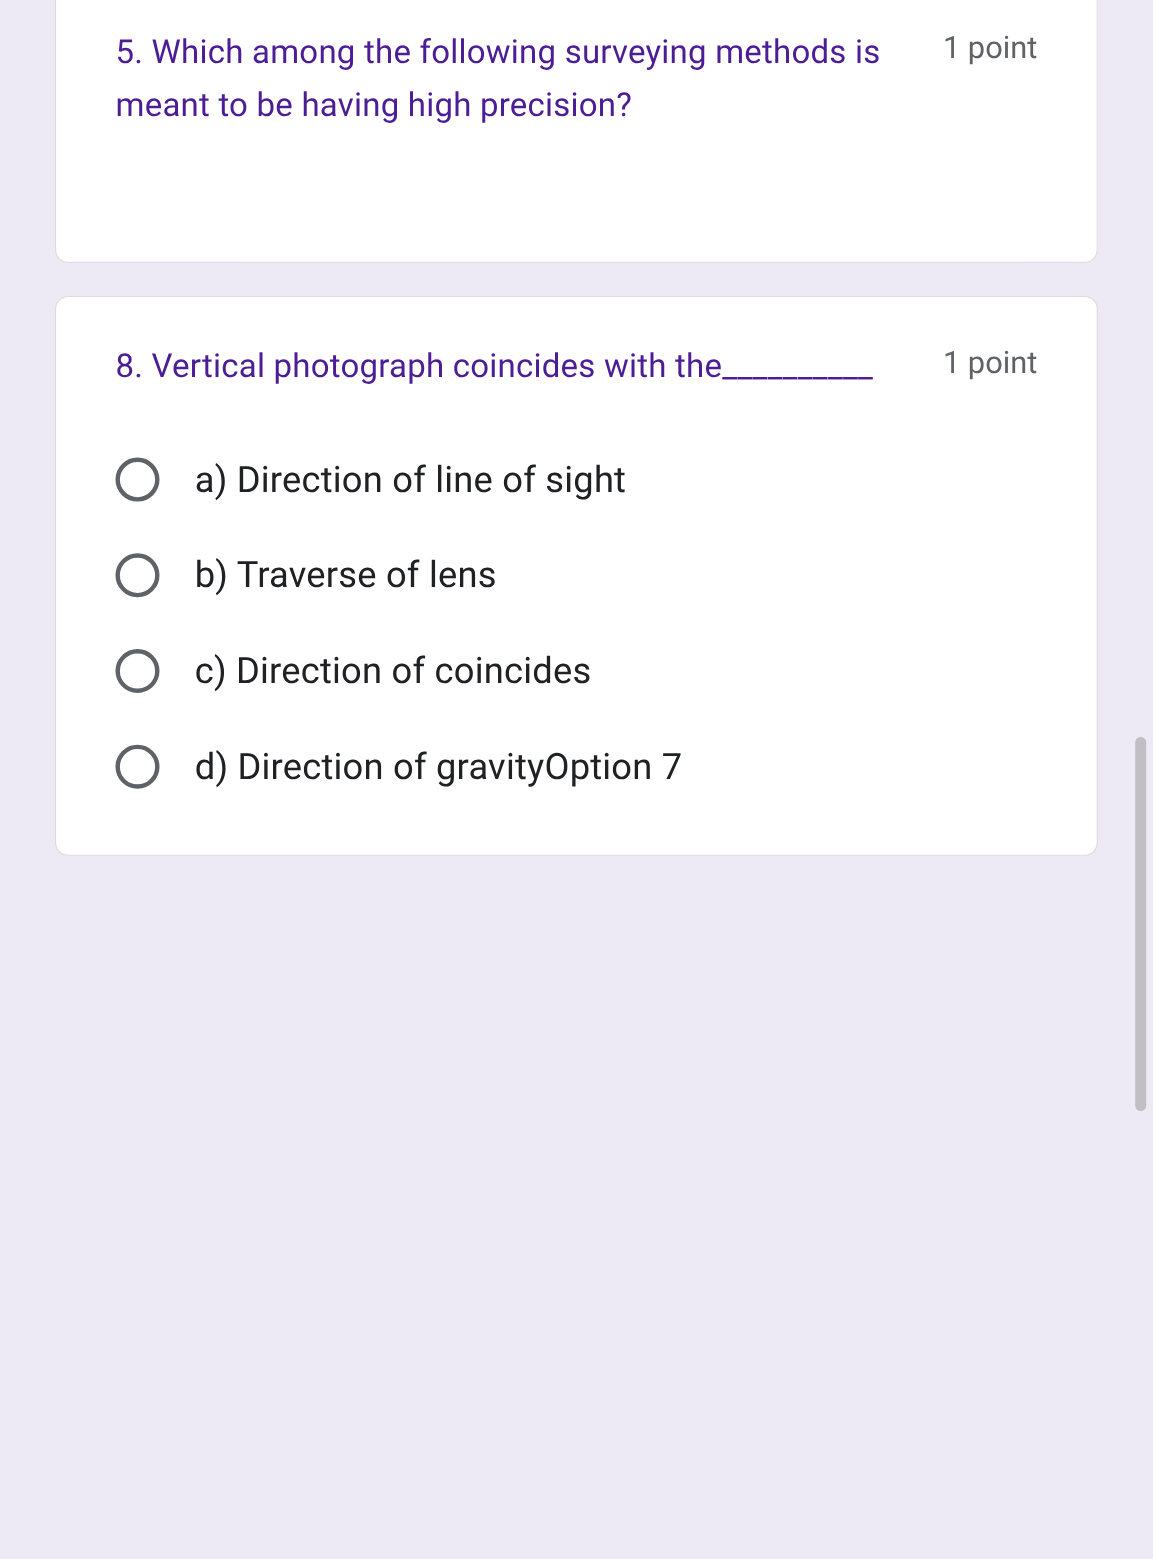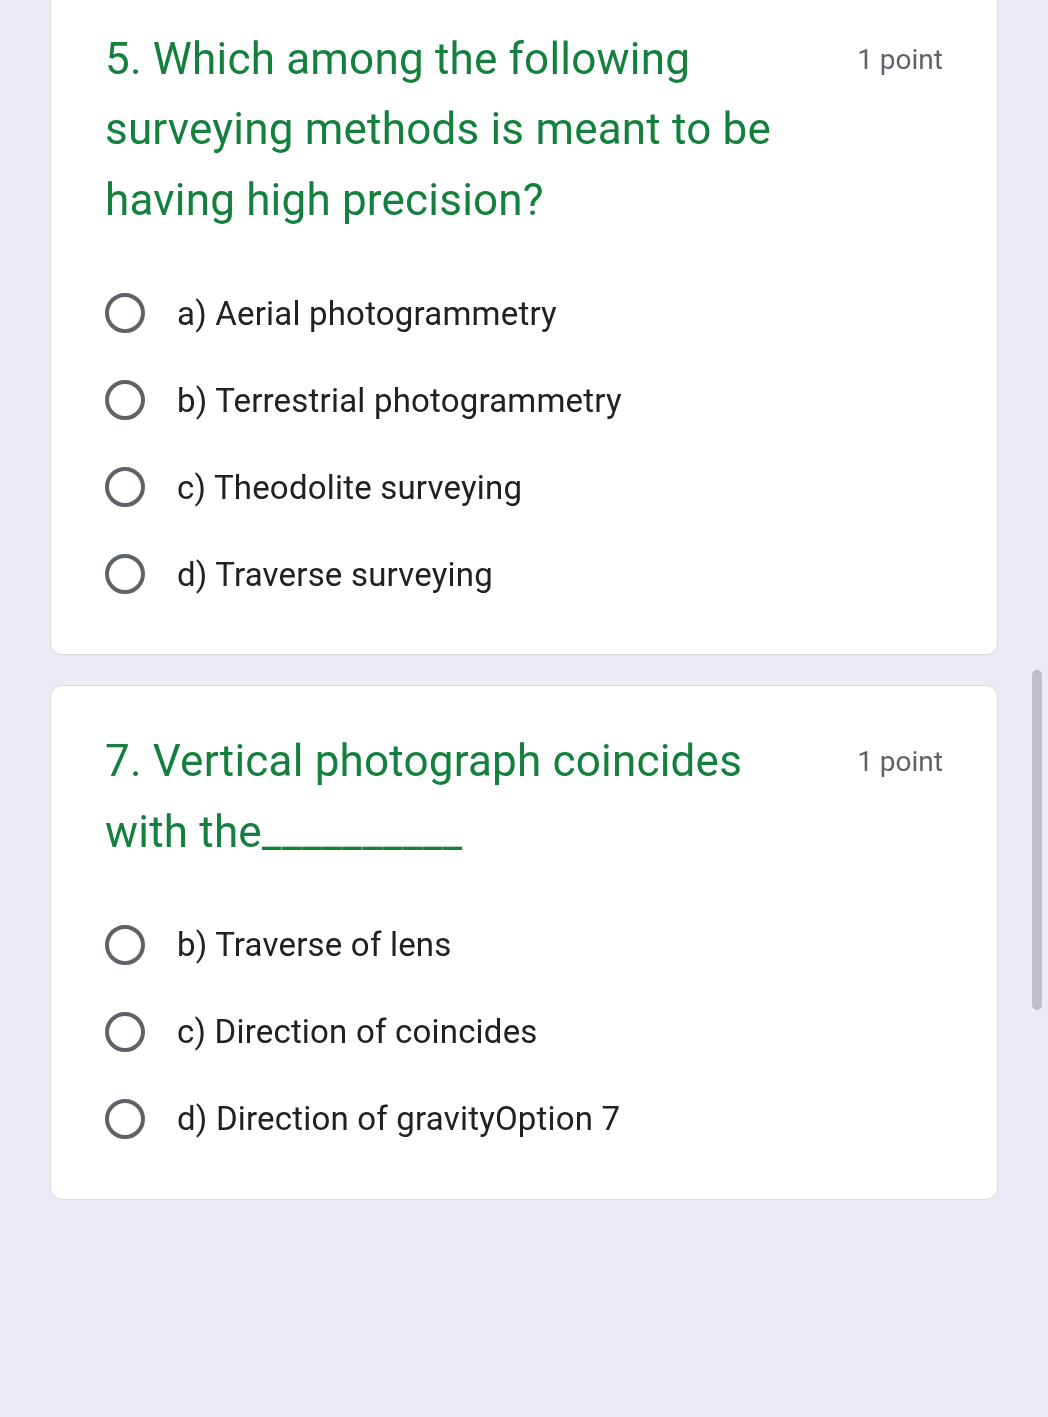--- a/index.html
+++ b/index.html
@@ -23,32 +23,32 @@
     padding: 40px 54px 60px 54px;
     margin-bottom: 30px;
   }
   .card-header {
     display: flex;
     justify-content: space-between;
     align-items: flex-start;
     margin-bottom: 58px;
   }
   .question-text {
-    font-size: 44px;
-    color: #15803d;
+    font-size: 30px;
+    color: #4c1d95;
     line-height: 1.6;
     flex: 1;
     padding-right: 40px;
     letter-spacing: 0.2px;
   }
   .points-text {
     font-size: 28px;
     color: #5f6368;
     white-space: nowrap;
-    margin-top: 19px;
+    margin-top: 3px;
   }
   .options {
     display: flex;
     flex-direction: column;
     gap: 47px;
   }
   .option {
     display: flex;
     align-items: center;
     gap: 32px;
@@ -84,46 +84,32 @@
   }
 </style>
 </head>
 <body>
 
 <div class="card first-card">
   <div class="card-header">
     <div class="question-text">5. Which among the following surveying methods is meant to be having high precision?</div>
     <div class="points-text">1 point</div>
   </div>
-  <div class="options">
-    <div class="option">
-      <div class="radio"></div>
-      <div class="option-label">a) Aerial photogrammetry</div>
-    </div>
-    <div class="option">
-      <div class="radio"></div>
-      <div class="option-label">b) Terrestrial photogrammetry</div>
-    </div>
-    <div class="option">
-      <div class="radio"></div>
-      <div class="option-label">c) Theodolite surveying</div>
-    </div>
-    <div class="option">
-      <div class="radio"></div>
-      <div class="option-label">d) Traverse surveying</div>
-    </div>
-  </div>
 </div>
 
 <div class="card">
   <div class="card-header">
-    <div class="question-text">7. Vertical photograph coincides with the__________</div>
+    <div class="question-text">8. Vertical photograph coincides with the__________</div>
     <div class="points-text">1 point</div>
   </div>
   <div class="options">
+    <div class="option">
+      <div class="radio"></div>
+      <div class="option-label">a) Direction of line of sight</div>
+    </div>
     <div class="option">
       <div class="radio"></div>
       <div class="option-label">b) Traverse of lens</div>
     </div>
     <div class="option">
       <div class="radio"></div>
       <div class="option-label">c) Direction of coincides</div>
     </div>
     <div class="option">
       <div class="radio"></div>

